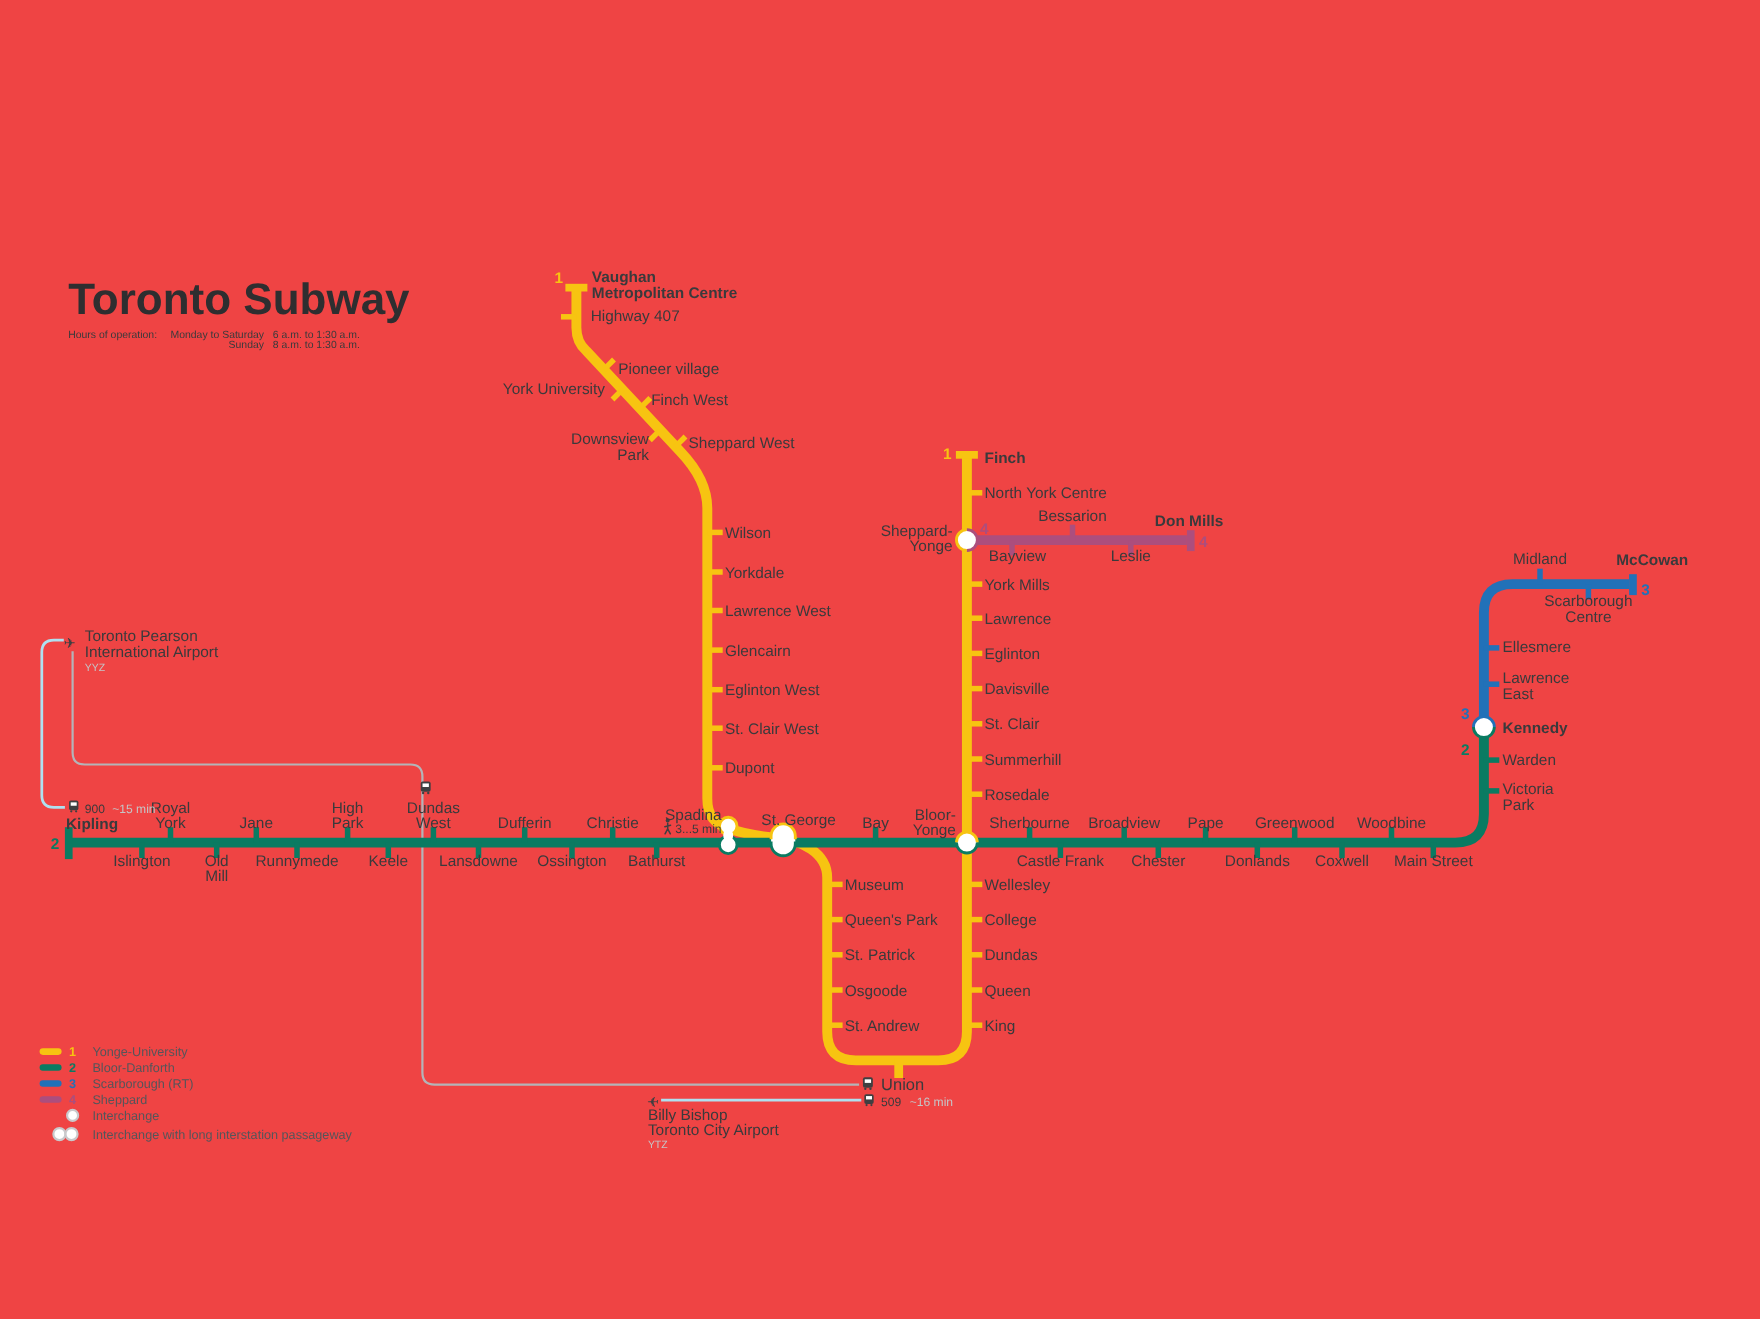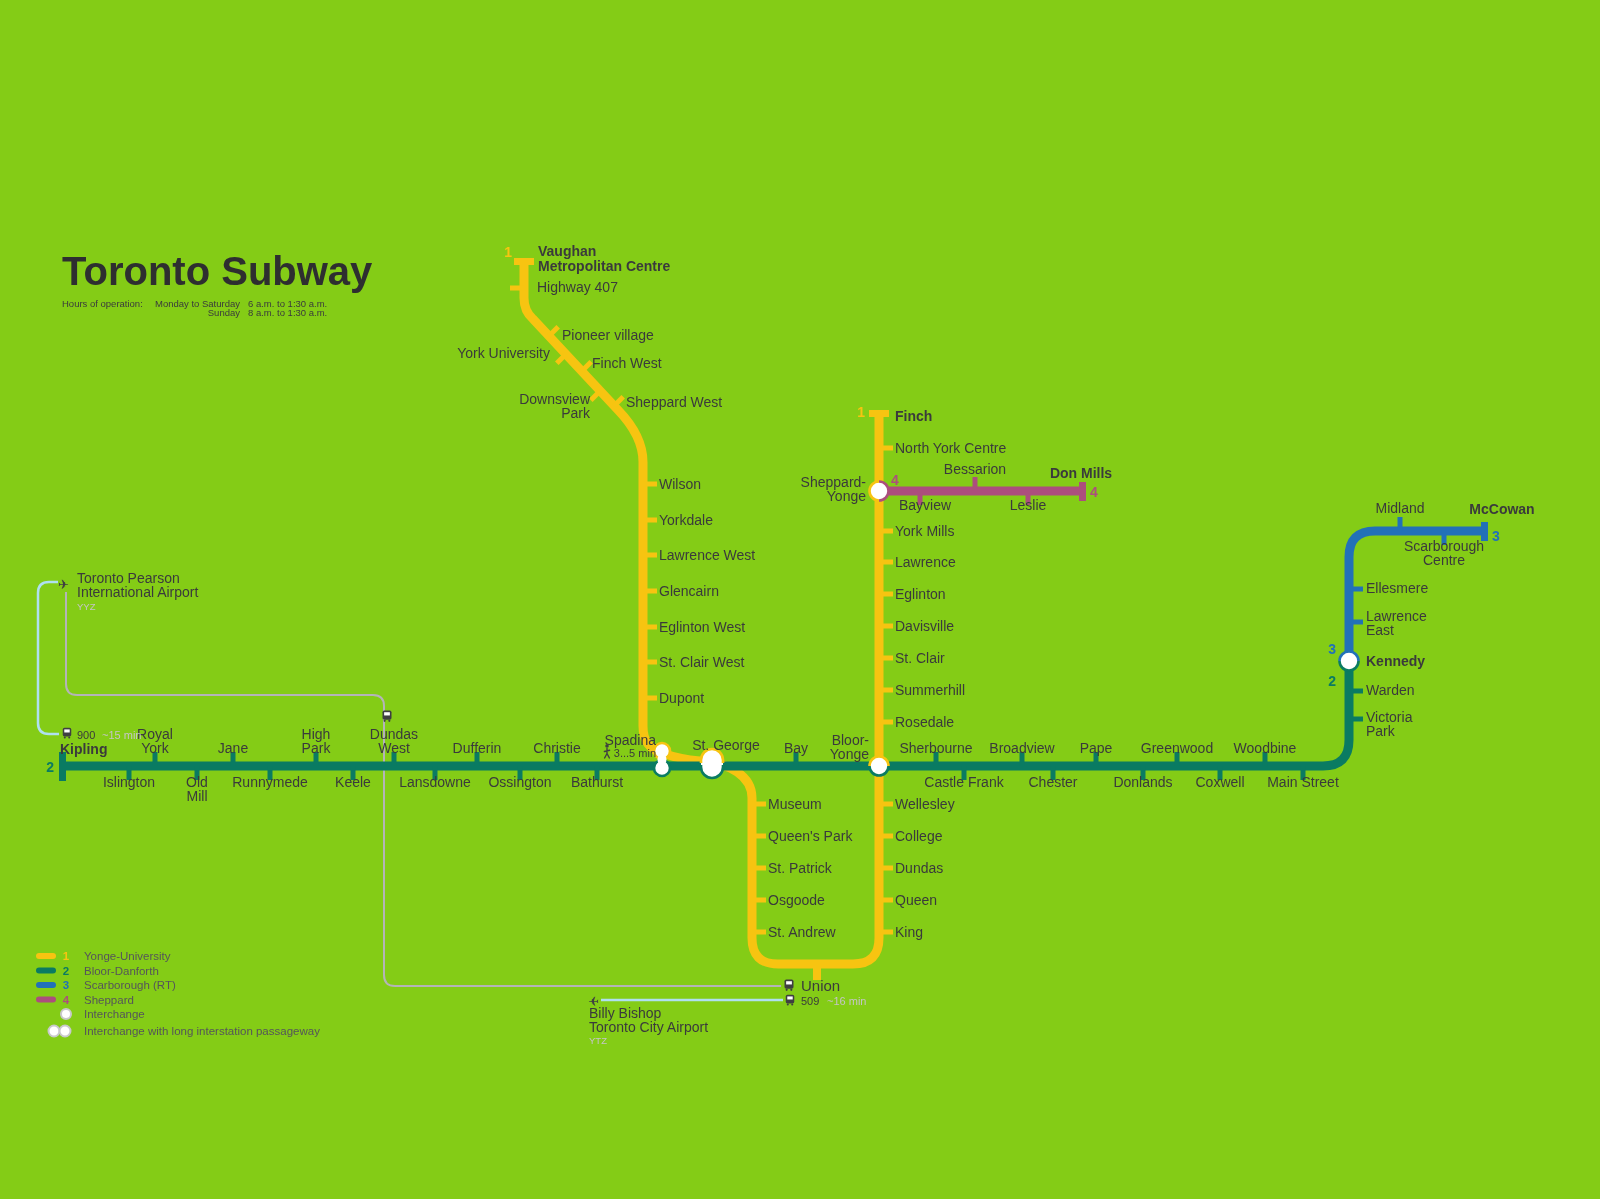--- a/index.html
+++ b/index.html
@@ -1,16 +1,16 @@
 <!DOCTYPE html>
 <html><head>
 <meta charset="utf-8">
 <style>
   html,body{margin:0;padding:0;background:#ffffff;}
-  .stage{position:relative;width:1600px;height:1199px;background:#84cc16;overflow:hidden;}
+  .stage{position:relative;width:1600px;height:1199px;background:#ef4444;overflow:hidden;}
   svg{display:block;}
   text{font-family:"Liberation Sans",sans-serif;fill:#3A3A3C;font-size:14px;}
   .b{font-weight:bold;}
   .e{text-anchor:end;}
   .m{text-anchor:middle;}
   .sm{font-size:11px;}
   .xs{font-size:9.5px;}
   .gry{fill:#C5C5C7;}
   .lgd{font-size:11.5px;fill:#55555A;}
   .num{font-weight:bold;font-size:14px;}

